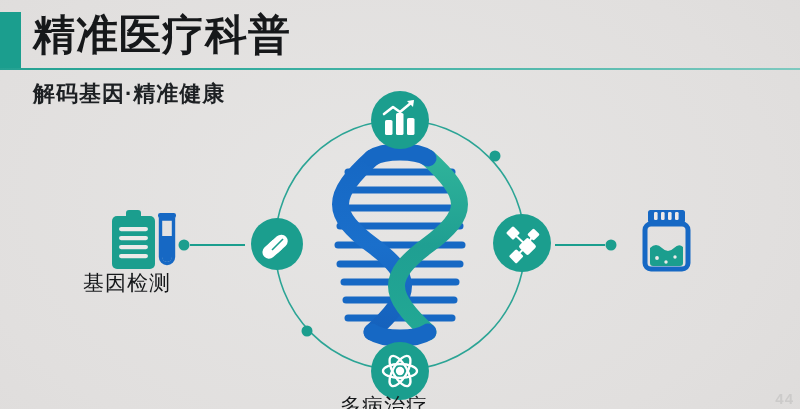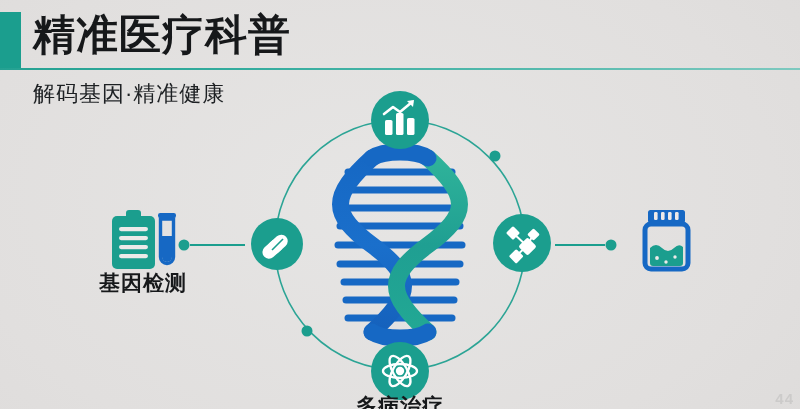--- a/index.html
+++ b/index.html
@@ -49,43 +49,42 @@
     height: 2px;
     background: linear-gradient(to right, #1b9e8e 0%, #2aa99a 30%, #4fb8ab 68%, #79c8be 100%);
     opacity: 0.95;
   }
 
   .subtitle {
     position: absolute;
     left: 33px;
     top: 79px;
     font-size: 22px;
-    font-weight: 400;
+    font-weight: 700;
     color: #1d2023;
     letter-spacing: 1px;
     white-space: nowrap;
   }
 
   
   .diagram {
     position: absolute;
     left: 0;
     top: 0;
     width: 800px;
     height: 409px;
   }
 
   .node-label {
     position: absolute;
     font-size: 21px;
-    font-weight: 700;
+    font-weight: 400;
     color: #16181a;
     letter-spacing: 1px;
     white-space: nowrap;
-    text-align: center;
   }
   .label-left   { left: 83px;  top: 269px; width: 120px; }
   .label-right  { left: 608px; top: 269px; width: 96px;  }
   .label-bottom { left: 340px; top: 392px; width: 120px; }
 
   .watermark {
     position: absolute;
     right: 6px;
     bottom: 2px;
     font-size: 15px;

